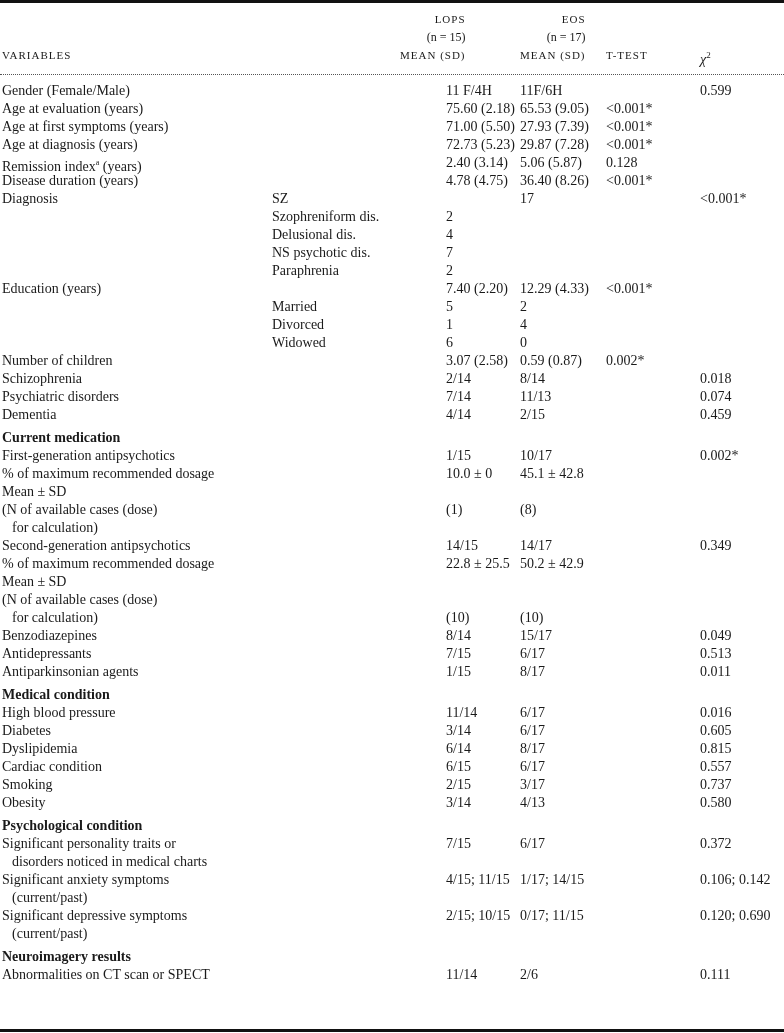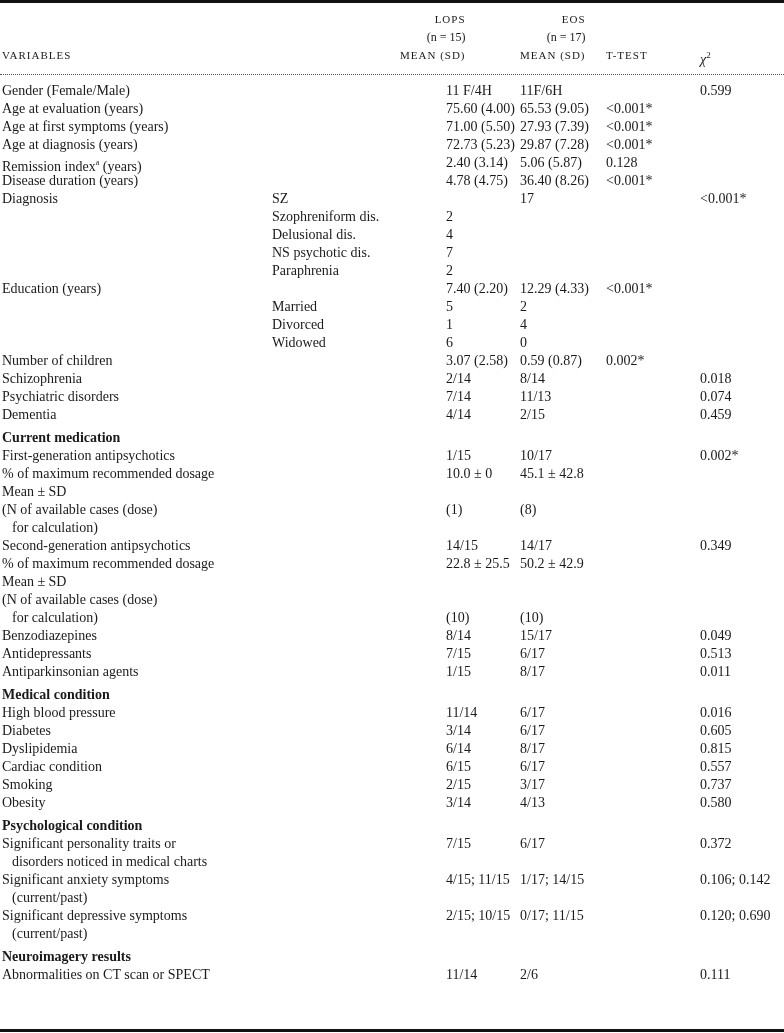--- a/index.html
+++ b/index.html
@@ -61,21 +61,21 @@
       <span class="c c-var">Gender (Female/Male)</span>
       <span class="c c-sub"></span>
       <span class="c c-lops">11 F/4H</span>
       <span class="c c-eos">11F/6H</span>
       <span class="c c-t"></span>
       <span class="c c-chi">0.599</span>
     </div>
     <div class="row">
       <span class="c c-var">Age at evaluation (years)</span>
       <span class="c c-sub"></span>
-      <span class="c c-lops">75.60 (4.00)</span>
+      <span class="c c-lops">75.60 (2.18)</span>
       <span class="c c-eos">65.53 (9.05)</span>
       <span class="c c-t">&lt;0.001*</span>
       <span class="c c-chi"></span>
     </div>
     <div class="row">
       <span class="c c-var">Age at first symptoms (years)</span>
       <span class="c c-sub"></span>
       <span class="c c-lops">71.00 (5.50)</span>
       <span class="c c-eos">27.93 (7.39)</span>
       <span class="c c-t">&lt;0.001*</span>

